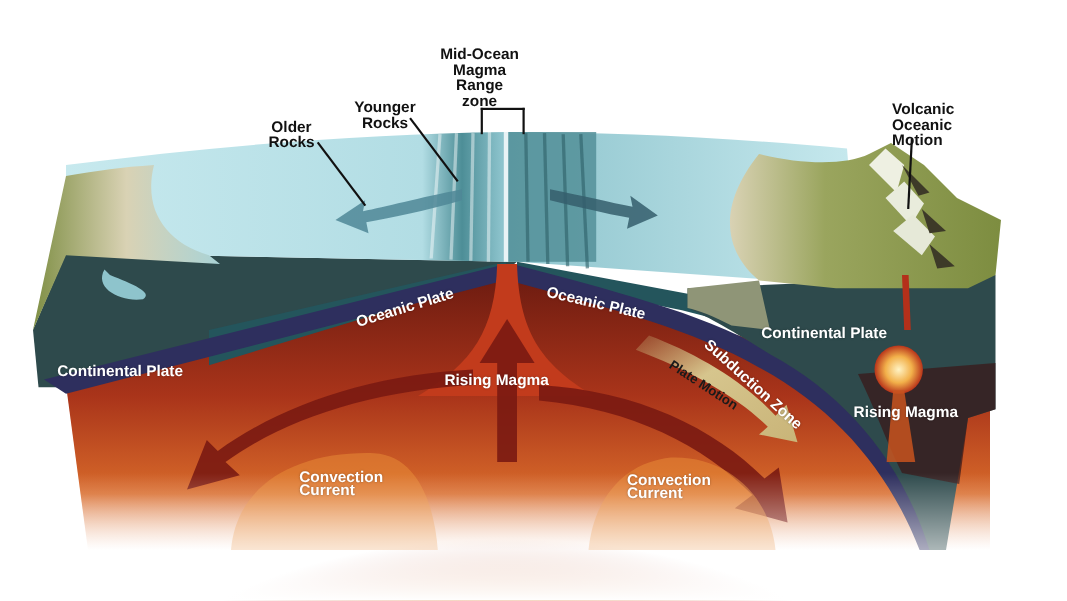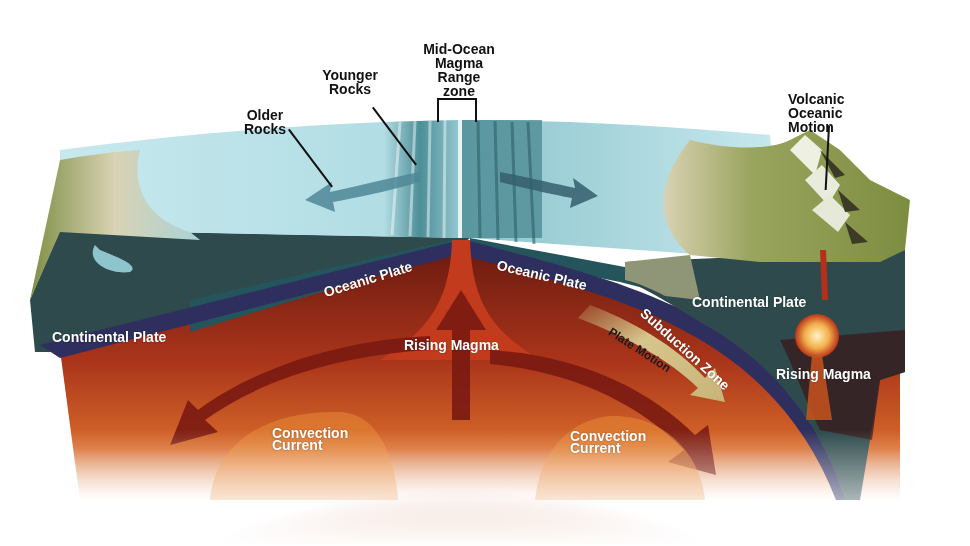--- a/index.html
+++ b/index.html
@@ -130,35 +130,35 @@
   <path d="M500 172 C530 178 555 184 575 188 L573 178 L598 196 L570 208 L572 198 C550 194 525 188 500 182 Z" fill="#355e6c" opacity="0.85"></path>
 
   <rect x="0" y="430" width="970" height="116" fill="url(#fadeBottom)"></rect>
 </svg>
 
 <div class="bracket" style="left:437px; top:98px; width:36px; height:22px;"></div>
 <div class="leader" style="left:288px; top:130px; width:2px; height:72px; transform: rotate(-37deg);"></div>
 <div class="leader" style="left:372px; top:108px; width:2px; height:72px; transform: rotate(-37deg);"></div>
 <div class="leader" style="left:828px; top:126px; width:2px; height:64px; transform: rotate(3deg);"></div>
 
-<div class="lbl dark" style="left:411px; top:42px; width:96px;">
+<div class="lbl dark" style="left:388px; top:42px; width:96px;">
   <div>Mid-Ocean</div>
   <div>Magma</div>
   <div>Range</div>
   <div>zone</div>
 </div>
 <div class="lbl dark" style="left:240px; top:108px; width:50px;">
   <div>Older</div>
   <div>Rocks</div>
 </div>
-<div class="lbl dark" style="left:318px; top:68px; width:64px;">
+<div class="lbl dark" style="left:318px; top:90px; width:64px;">
   <div>Younger</div>
   <div>Rocks</div>
 </div>
-<div class="lbl dark" style="left:788px; top:92px; text-align:left;">
+<div class="lbl dark" style="left:811px; top:92px; text-align:left;">
   <div>Volcanic</div>
   <div>Oceanic</div>
   <div>Motion</div>
 </div>
 
 <div class="lbl light" style="left:52px; top:330px;">Continental Plate</div>
 <div class="lbl light" style="left:692px; top:295px;">Continental Plate</div>
 <div class="lbl light" style="left:322px; top:272px; transform: rotate(-17deg);">Oceanic Plate</div>
 <div class="lbl light" style="left:496px; top:268px; transform: rotate(13deg);">Oceanic Plate</div>
 <div class="lbl light" style="left:404px; top:338px;">Rising Magma</div>

